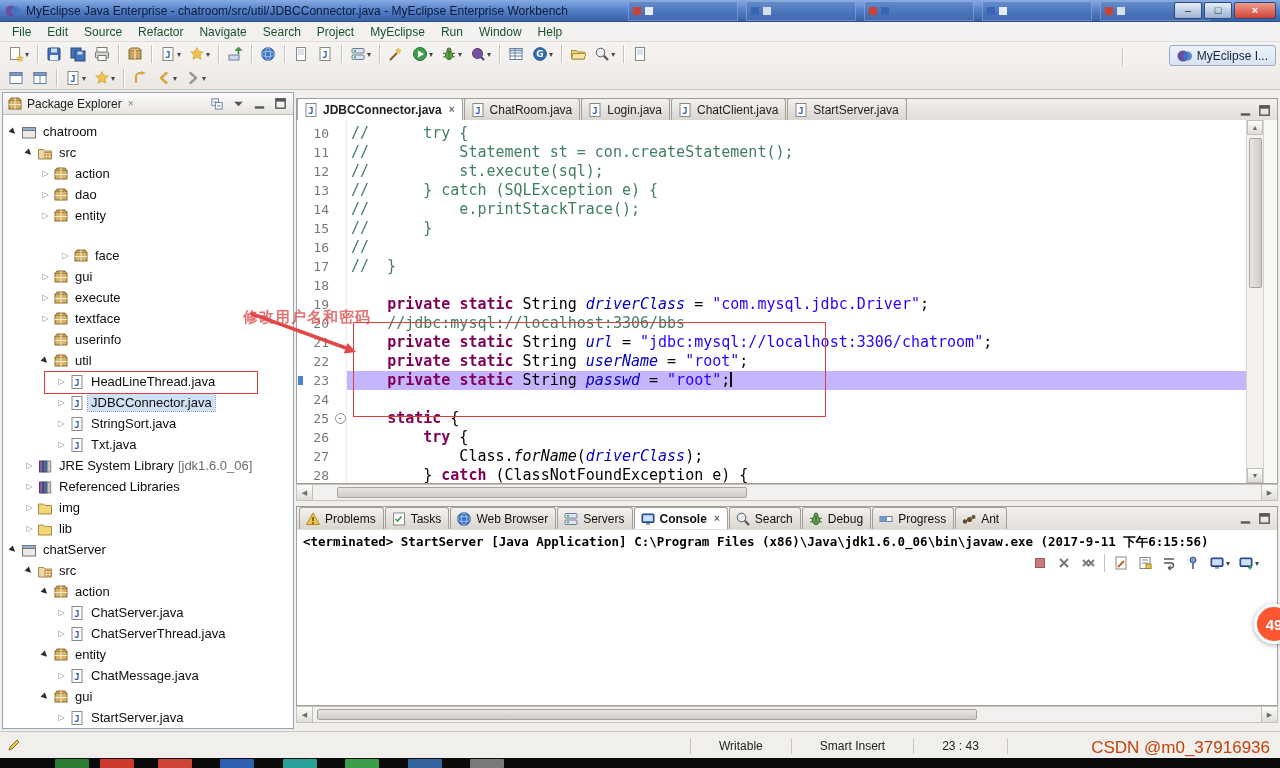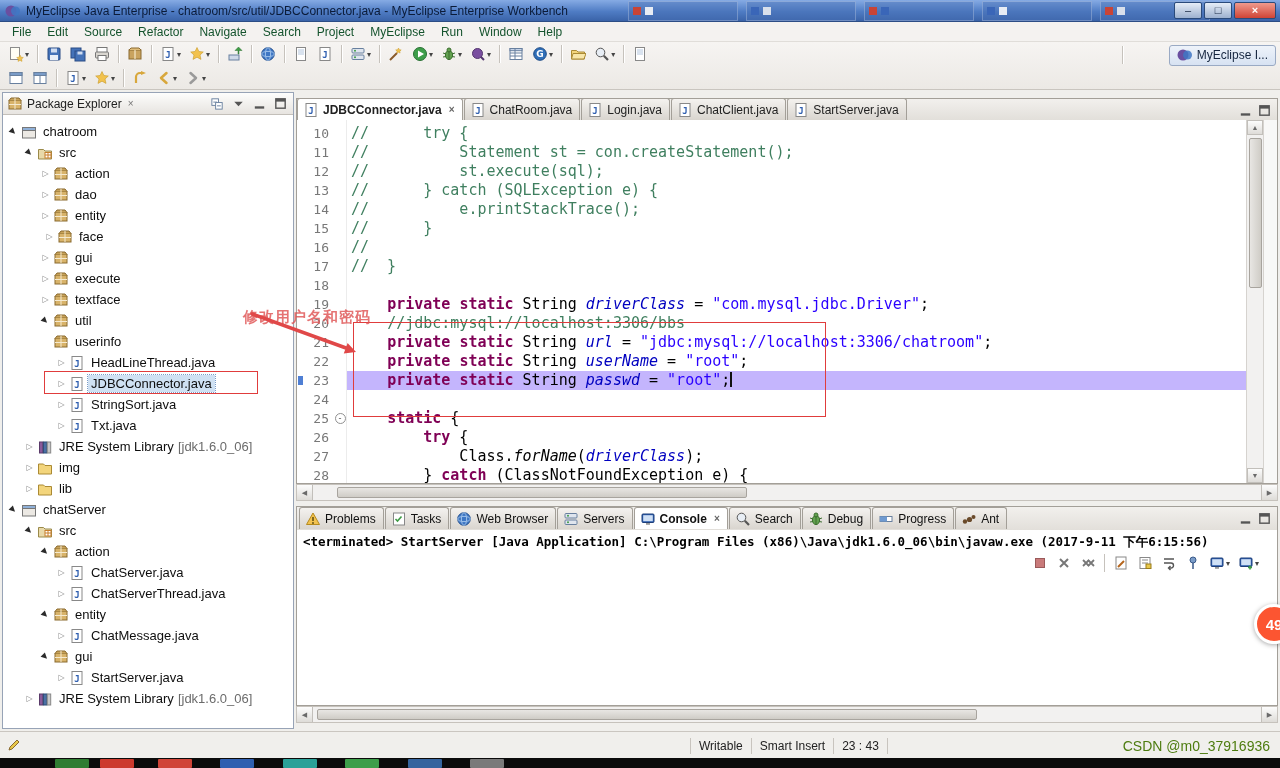--- a/index.html
+++ b/index.html
@@ -20,21 +20,21 @@
   .wbtn.close{width:42px;background:linear-gradient(#ef9a8d,#cf4436);color:#fff;font-weight:bold}
 
   
   #menubar{position:absolute;top:22px;left:0;width:1280px;height:20px;background:#f4f2f0;border-bottom:1px solid #e0ddd9;display:flex;align-items:center;padding:0 4px}
   .menu-item{padding:18px 8px;color:#14532d}
   #toolbar{position:absolute;top:42px;left:0;width:1280px;height:48px;background:linear-gradient(#f6f4f2,#ece9e5);border-bottom:1px solid #c9c5bf}
   .tb-row{height:24px;display:flex;align-items:center;padding:0 4px}
   .tb-btn{height:22px;display:inline-flex;align-items:center;padding:1px 2px;border:1px solid transparent;border-radius:2px;margin:0 1px}
   .tb-btn .dd{font-size:8px;color:#444;margin-left:1px}
   .tb-sep{width:1px;height:18px;background:#c6c2bc;margin:0 4px;box-shadow:1px 0 0 #fff}
-  #perspective-area{position:absolute;right:4px;top:2px;height:22px;display:flex;align-items:center;gap:17px}
+  #perspective-area{position:absolute;right:4px;top:2px;height:22px;display:flex;align-items:flex-end;gap:17px}
   #persp-btn{display:inline-flex;align-items:center;gap:4px;height:21px;padding:0 7px;border:1px solid #9aaac4;border-radius:3px;background:linear-gradient(#eef3fa,#d7e2f2);font-size:12px;color:#15253f}
 
   
   #explorer{position:absolute;left:2px;top:92px;width:292px;height:637px;background:#fff;border:1px solid #97a3b6;display:flex;flex-direction:column}
   .view-header{height:22px;background:linear-gradient(#fdfdfc,#e7e4e0);border-bottom:1px solid #c3bfb9;display:flex;align-items:center;gap:4px;padding:0 4px;flex:0 0 auto}
   .view-title{font-size:12px;color:#222;white-space:nowrap}
   .view-close{color:#777;font-size:10px;margin-left:2px}
   .vh-spacer{flex:1}
   .vh-btn{width:17px;height:17px;display:inline-flex;align-items:center;justify-content:center;border:1px solid transparent;border-radius:2px}
   #tree{flex:1;overflow:hidden;padding-top:6px;position:relative}
@@ -88,23 +88,23 @@
   #console-tabs-list{display:flex;align-items:center;height:24px;padding-left:2px}
   .ctab{height:22px;display:inline-flex;align-items:center;gap:4px;padding:0 7px 0 5px;border:1px solid #a39f98;border-bottom:none;border-radius:3px 3px 0 0;background:linear-gradient(#f4f2ef,#d9d5cf);margin-right:1px;font-size:12px;white-space:nowrap}
   .ctab.active{background:#fff;font-weight:bold}
   #console-body{position:absolute;left:296px;top:530px;width:982px;height:176px;background:#fff;border:1px solid #a39f98;border-top:none}
   #console-msg{font-family:"DejaVu Sans Mono",monospace;font-size:12.5px;font-weight:bold;color:#000;padding:4px 6px;white-space:nowrap}
   #console-toolbar{position:absolute;top:22px;right:14px;display:flex;align-items:center}
 
   
   #statusbar{position:absolute;left:0;top:731px;width:1280px;height:27px;background:#f0efec;border-top:1px solid #cac6c0;display:flex;align-items:center;padding:0 6px}
   #status-fields{position:absolute;left:690px;top:3px;height:21px;display:flex;align-items:center}
-  .sfield{padding:0 8px;border-left:1px solid #c8c4be;height:16px;line-height:16px;color:#222;font-size:12px;white-space:nowrap}
+  .sfield{padding:0 28px;border-left:1px solid #c8c4be;height:16px;line-height:16px;color:#222;font-size:12px;white-space:nowrap}
   .sfield:last-child{border-right:1px solid #c8c4be}
-  #watermark{position:absolute;right:10px;top:6px;color:#4d7c0f;font-size:14px}
+  #watermark{position:absolute;right:10px;top:6px;color:#c2410c;font-size:17px}
   #taskbar{position:absolute;left:0;top:758px;width:1280px;height:10px;background:#0b0b0b;overflow:hidden}
   #taskbar i{position:absolute;top:1px;height:9px;width:34px;display:block;border-radius:1px}
 
   
   #note-overlay{position:absolute;left:243px;top:308px;z-index:60;font-size:15px;font-weight:bold;letter-spacing:1px;color:rgba(222,80,80,.8)}
   #arrow-overlay{position:absolute;left:240px;top:302px;z-index:60}
   #redbox-tree{position:absolute;left:44px;top:371px;width:214px;height:23px;border:1px solid #e03c3c;z-index:50}
   #badge{position:absolute;left:1254px;top:604px;width:40px;height:40px;border-radius:50%;background:#fc5531;border:3px solid #fff;box-shadow:0 1px 5px rgba(0,0,0,.35);color:#fff;font-size:15px;font-weight:bold;display:flex;align-items:center;justify-content:center;z-index:70}
 </style>
 </head>
@@ -545,21 +545,21 @@
           <span class="svgicon">
             <svg viewBox="0 0 16 16">
               <rect x="2" y="4.5" width="12" height="8.5" fill="#d8b36a" stroke="#8a6a2f"></rect>
               <path d="M2 4.5L4 2h8l2 2.5" fill="#c8a35a" stroke="#8a6a2f"></path>
               <line x1="8" y1="2" x2="8" y2="13" stroke="#f5ead0"></line>
               <line x1="2" y1="8.5" x2="14" y2="8.5" stroke="#f5ead0"></line>
             </svg>
           </span>
           <span class="tlabel">entity</span>
         </div>
-        <div class="trow" style="padding-left: 40px;">
+        <div class="trow" style="padding-left: 56px; margin-top: 19px;">
           <span class="arr arr-col"></span>
           <span class="svgicon">
             <svg viewBox="0 0 16 16">
               <rect x="2" y="4.5" width="12" height="8.5" fill="#d8b36a" stroke="#8a6a2f"></rect>
               <path d="M2 4.5L4 2h8l2 2.5" fill="#c8a35a" stroke="#8a6a2f"></path>
               <line x1="8" y1="2" x2="8" y2="13" stroke="#f5ead0"></line>
               <line x1="2" y1="8.5" x2="14" y2="8.5" stroke="#f5ead0"></line>
             </svg>
           </span>
           <span class="tlabel">face</span>
@@ -594,42 +594,42 @@
             <svg viewBox="0 0 16 16">
               <rect x="2" y="4.5" width="12" height="8.5" fill="#d8b36a" stroke="#8a6a2f"></rect>
               <path d="M2 4.5L4 2h8l2 2.5" fill="#c8a35a" stroke="#8a6a2f"></path>
               <line x1="8" y1="2" x2="8" y2="13" stroke="#f5ead0"></line>
               <line x1="2" y1="8.5" x2="14" y2="8.5" stroke="#f5ead0"></line>
             </svg>
           </span>
           <span class="tlabel">textface</span>
         </div>
         <div class="trow" style="padding-left: 36px;">
-          <span class="arr arr-exp"></span>
+          <span class="arr arr-none"></span>
           <span class="svgicon">
             <svg viewBox="0 0 16 16">
               <rect x="2" y="4.5" width="12" height="8.5" fill="#d8b36a" stroke="#8a6a2f"></rect>
               <path d="M2 4.5L4 2h8l2 2.5" fill="#c8a35a" stroke="#8a6a2f"></path>
               <line x1="8" y1="2" x2="8" y2="13" stroke="#f5ead0"></line>
               <line x1="2" y1="8.5" x2="14" y2="8.5" stroke="#f5ead0"></line>
             </svg>
           </span>
-          <span class="tlabel">util</span>
+          <span class="tlabel">userinfo</span>
         </div>
         <div class="trow" style="padding-left: 36px;">
-          <span class="arr arr-none"></span>
+          <span class="arr arr-exp"></span>
           <span class="svgicon">
             <svg viewBox="0 0 16 16">
               <rect x="2" y="4.5" width="12" height="8.5" fill="#d8b36a" stroke="#8a6a2f"></rect>
               <path d="M2 4.5L4 2h8l2 2.5" fill="#c8a35a" stroke="#8a6a2f"></path>
               <line x1="8" y1="2" x2="8" y2="13" stroke="#f5ead0"></line>
               <line x1="2" y1="8.5" x2="14" y2="8.5" stroke="#f5ead0"></line>
             </svg>
           </span>
-          <span class="tlabel">userinfo</span>
+          <span class="tlabel">util</span>
         </div>
         <div class="trow" style="padding-left: 52px;">
           <span class="arr arr-col"></span>
           <span class="svgicon">
             <svg viewBox="0 0 16 16">
               <rect x="3" y="1.5" width="10" height="13" fill="#fff" stroke="#888"></rect>
               <text x="8" y="11.5" font-size="9" font-weight="bold" fill="#2f5fb0" text-anchor="middle" font-family="DejaVu Sans Mono,monospace">J</text>
             </svg>
           </span>
           <span class="tlabel">HeadLineThread.java</span>
@@ -668,20 +668,31 @@
           <span class="arr arr-col"></span>
           <span class="svgicon">
             <svg viewBox="0 0 16 16">
               <rect x="2.5" y="3" width="3.4" height="11" fill="#8a5a9a" stroke="#5a3a6a"></rect>
               <rect x="6.4" y="3" width="3.4" height="11" fill="#4a6fa5" stroke="#2a4a75"></rect>
               <rect x="10.3" y="3" width="3.4" height="11" fill="#c8c8c8" stroke="#888"></rect>
             </svg>
           </span>
           <span class="tlabel">JRE System Library</span>
           <span class="tdeco"> [jdk1.6.0_06]</span>
+        </div>
+        <div class="trow" style="padding-left: 20px;">
+          <span class="arr arr-col"></span>
+          <span class="svgicon">
+            <svg viewBox="0 0 16 16">
+              <rect x="2.5" y="3" width="3.4" height="11" fill="#8a5a9a" stroke="#5a3a6a"></rect>
+              <rect x="6.4" y="3" width="3.4" height="11" fill="#4a6fa5" stroke="#2a4a75"></rect>
+              <rect x="10.3" y="3" width="3.4" height="11" fill="#c8c8c8" stroke="#888"></rect>
+            </svg>
+          </span>
+          <span class="tlabel">Referenced Libraries</span>
         </div>
         <div class="trow" style="padding-left: 20px;">
           <span class="arr arr-col"></span>
           <span class="svgicon">
             <svg viewBox="0 0 16 16">
               <path d="M1.5 4h5L8 5.5h6.5v8.5h-13z" fill="#f3d57c" stroke="#ab8a34"></path>
             </svg>
           </span>
           <span class="tlabel">img</span>
         </div>

